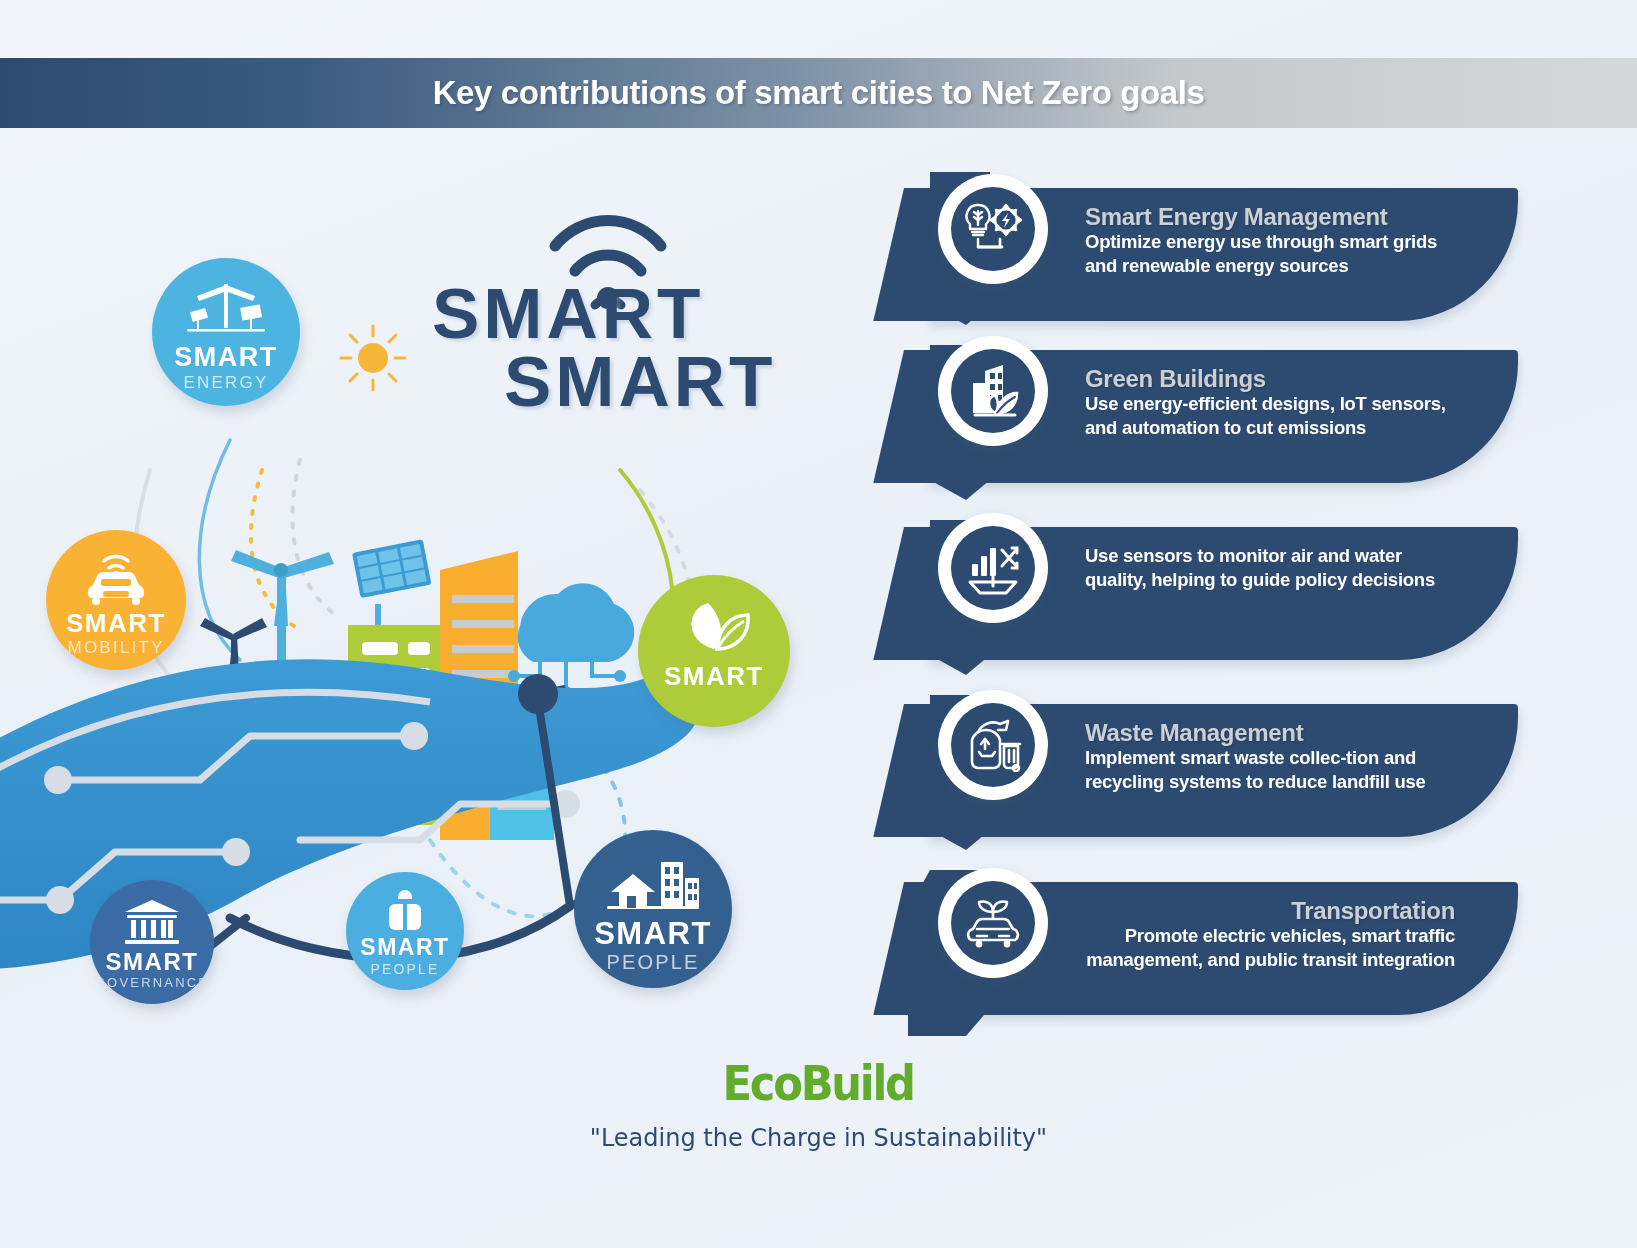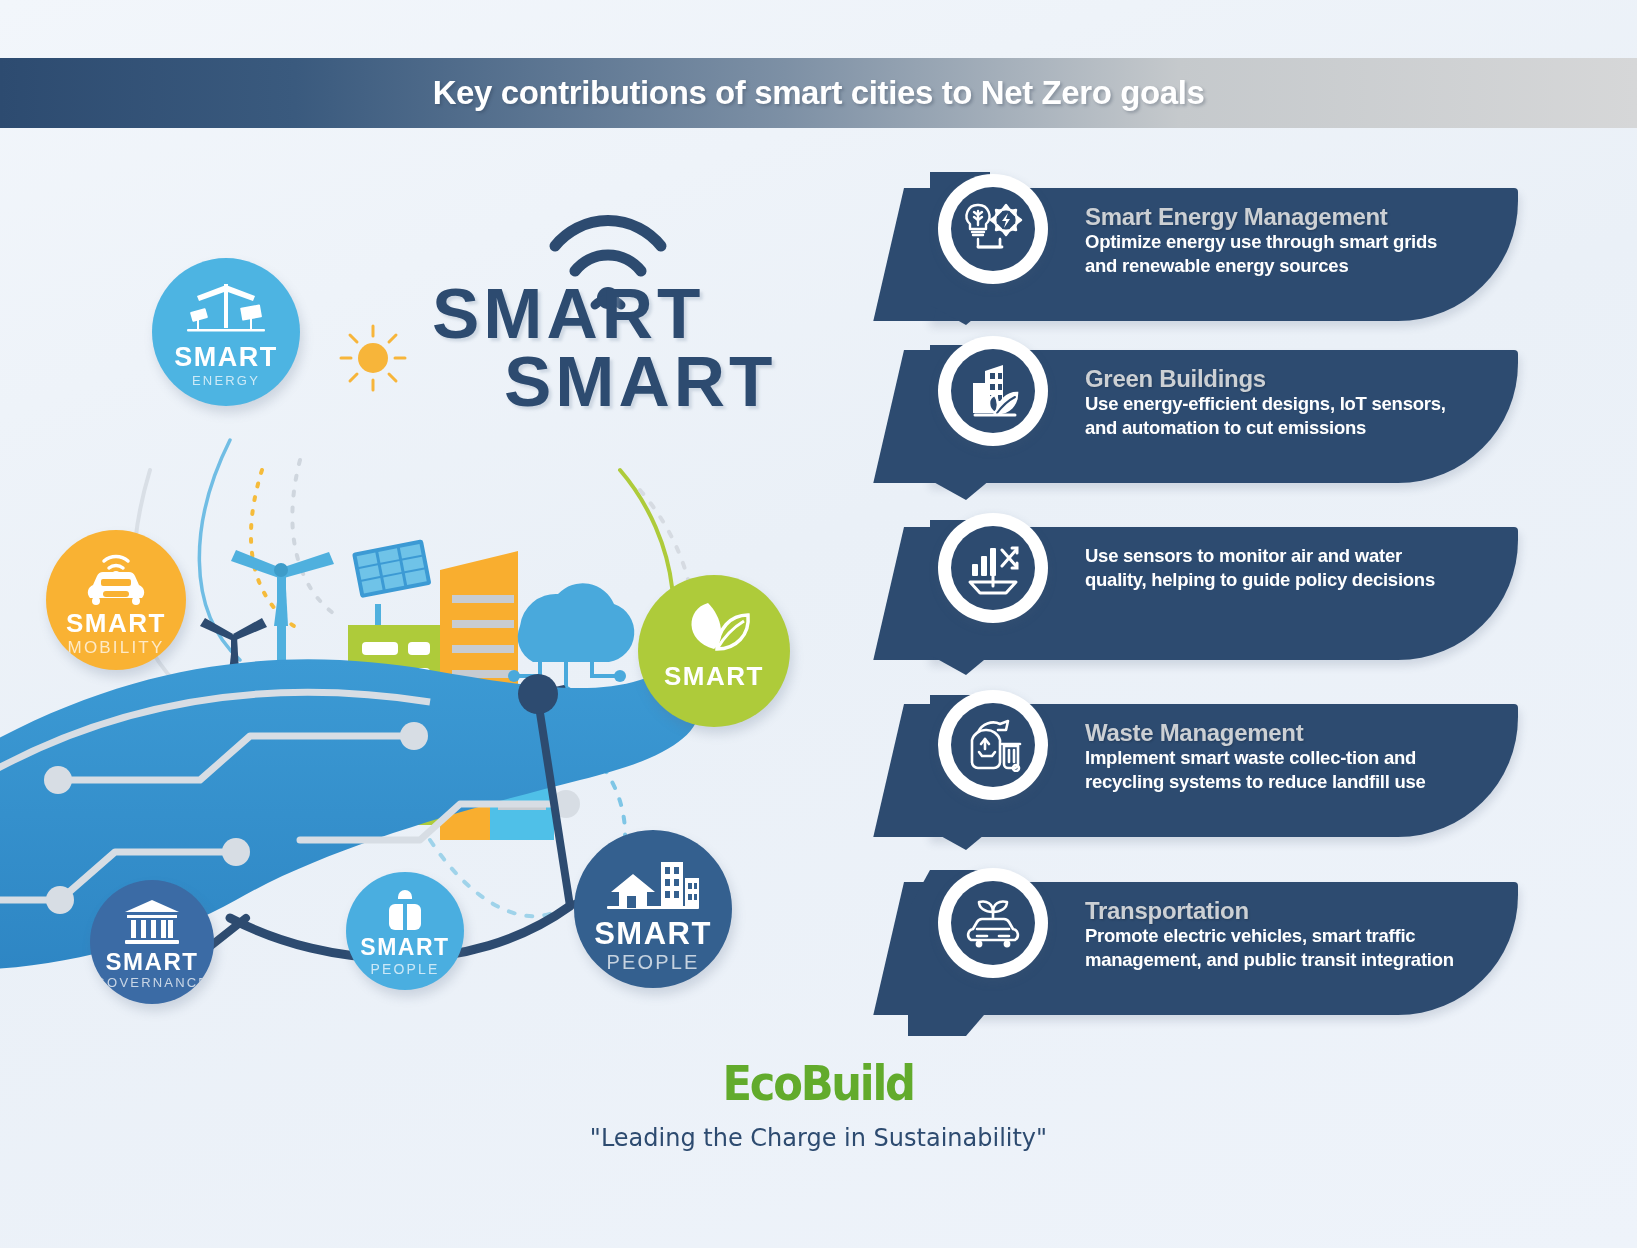--- a/index.html
+++ b/index.html
@@ -333,21 +333,21 @@
               <path d="M43 5 L72 16 L70 21 L42 11 Z"></path>
             <rect x="8" y="30" width="16" height="10" rx="1" transform="rotate(-16 16 35)"></rect>
             <rect x="14" y="40" width="2" height="9"></rect>
             <rect x="58" y="26" width="20" height="13" rx="1" transform="rotate(-10 68 32)"></rect>
             <rect x="67" y="39" width="2" height="10"></rect>
             <rect x="4" y="49" width="78" height="2.5" rx="1"></rect>
           </g>
         </svg>
       </span>
       <span class="l1" style="font-size:27px; position:absolute; top:86px;">SMART</span>
-      <span class="l2" style="font-size:13px; position:absolute; top:116px;">ENERGY</span>
+      <span class="l2" style="font-size:17px; position:absolute; top:116px;">ENERGY</span>
     </div>
 
     
     <div class="badge" style="left:46px; top:390px; width:140px; height:140px; background:#f9b233;">
       <span class="bi" style="top:20px;">
         <svg width="72" height="56" viewBox="0 0 72 56">
           <g fill="none" stroke="#ffffff" stroke-width="3.5" stroke-linecap="round">
             <path d="M24 11 A 18 18 0 0 1 48 11"></path>
               <path d="M29 18 A 11 11 0 0 1 43 18"></path>
           </g>
@@ -575,21 +575,21 @@
               <path d="M38 26 h18"></path>
               <path d="M45 32 v12"></path>
                 <path d="M50 32 v12"></path>
               <circle cx="52" cy="50" r="3"></circle>
             </g>
           </svg>
         </div>
       </div>
     </div>
 
-    <div class="item" style="top:710px;">
+    <div class="item" style="top:710px;text-align:right;">
       <div class="bar"></div>
       <div class="txt">
         <div class="ttl">Transportation</div>
         <div class="desc">Promote electric vehicles, smart traffic management, and public transit integration</div>
       </div>
       <div class="circ">
         <div class="inner">
           <svg width="60" height="54" viewBox="0 0 60 54">
             <g fill="none" stroke="#ffffff" stroke-width="2.6" stroke-linejoin="round" stroke-linecap="round">
               <path d="M30 16 C 22 16, 16 12, 16 6 C 24 4, 30 8, 30 16 Z"></path>

